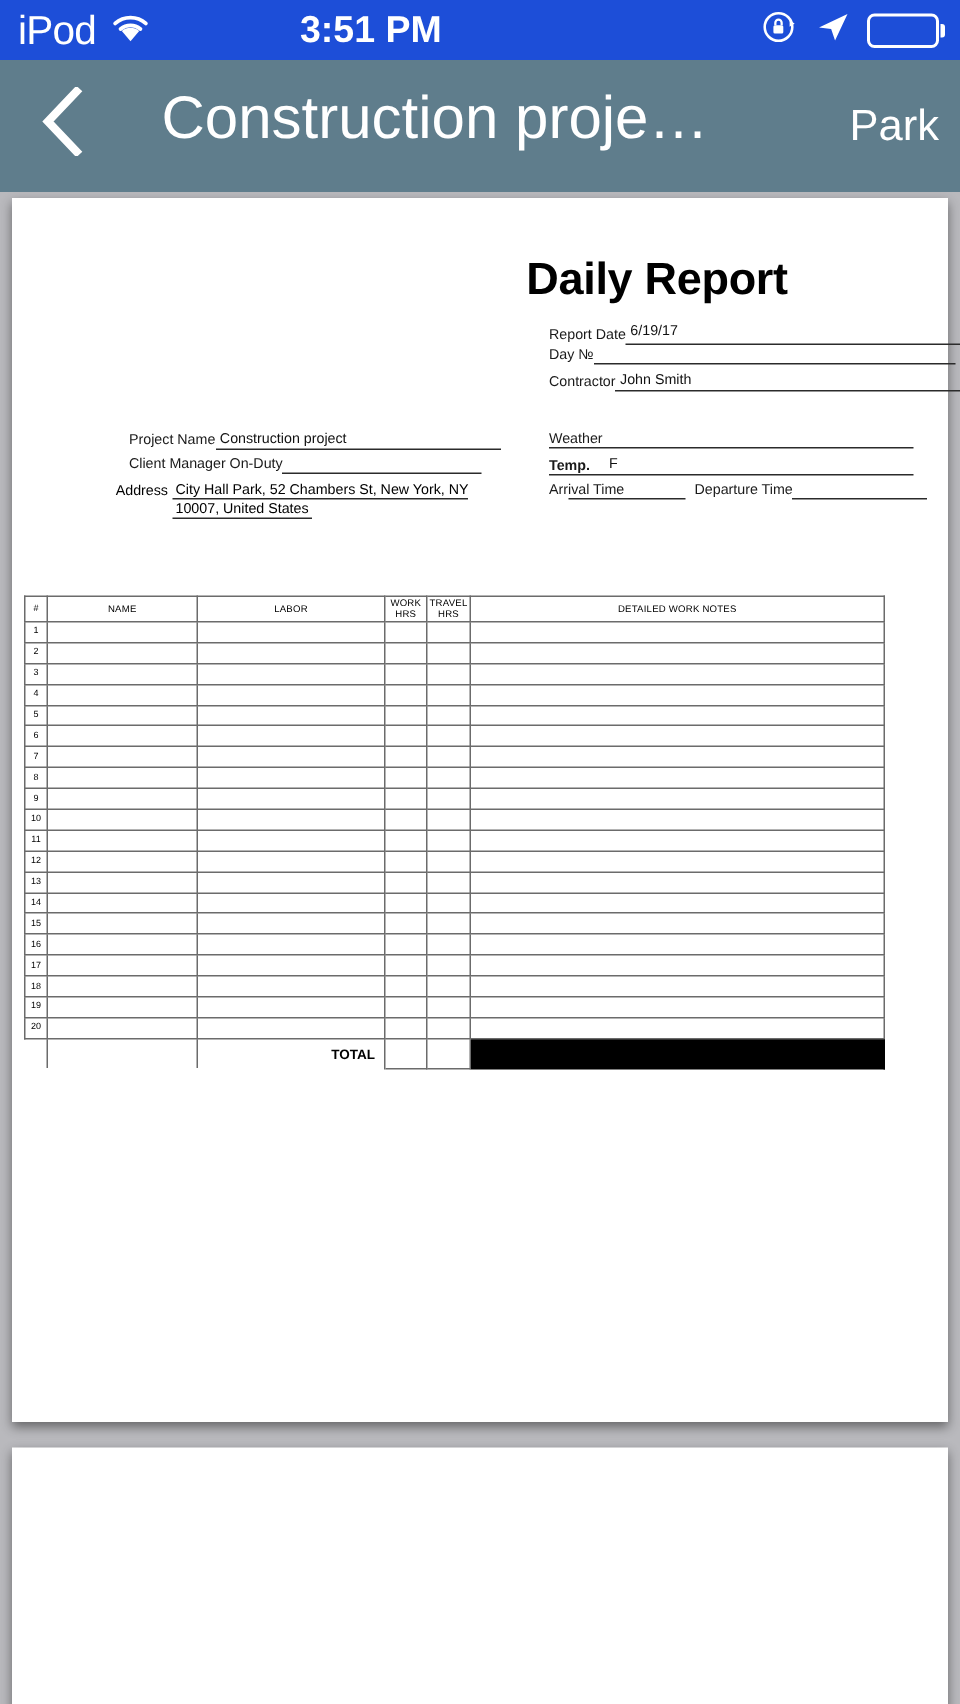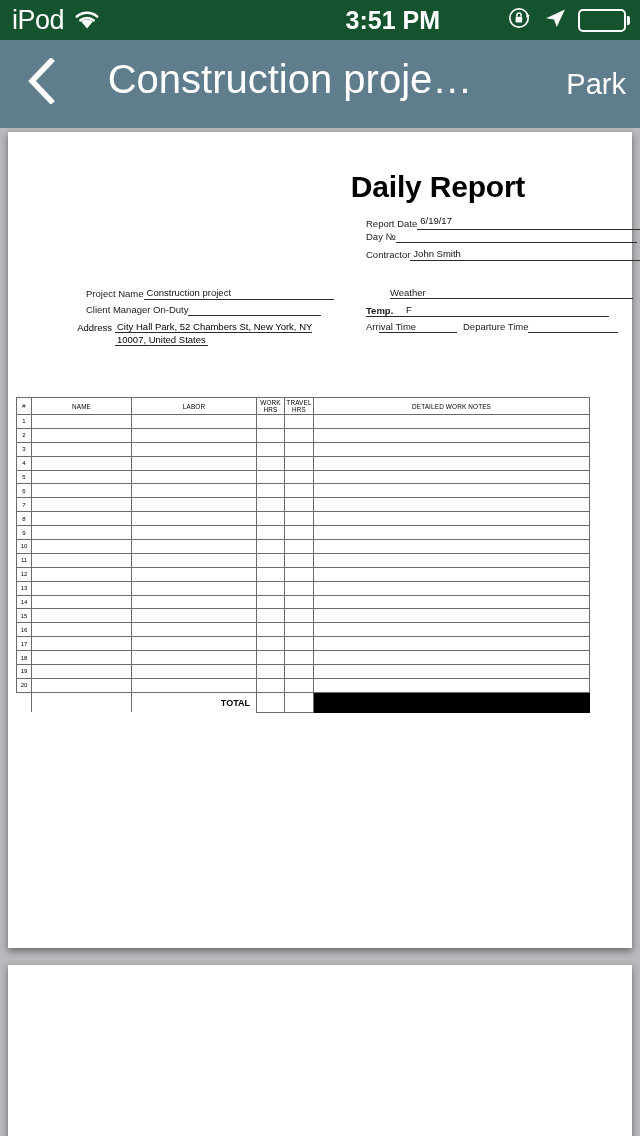--- a/index.html
+++ b/index.html
@@ -7,27 +7,27 @@
     width: 640px; height: 1136px;
     font-family: "Liberation Sans", sans-serif;
     background: #b9b9bd;
     overflow: hidden;
   }
 
   
   #status-bar {
     position: absolute; left: 0; top: 0;
     width: 640px; height: 40px;
-    background: #14532d;
+    background: #1d4ed8;
     color: #ffffff;
     display: flex; align-items: center;
   }
   .sb-left { display: flex; align-items: center; gap: 9px; padding-left: 12px; width: 200px; }
   .sb-carrier { font-size: 27px; letter-spacing: -0.5px; line-height: 1; }
-  .sb-center { flex: 1; text-align: right; font-size: 25px; font-weight: bold; letter-spacing: 0px; }
+  .sb-center { flex: 1; text-align: left; font-size: 25px; font-weight: bold; letter-spacing: 0px; }
   .sb-right { width: 200px; display: flex; align-items: center; justify-content: flex-end; gap: 12px; padding-right: 10px; }
 
   .wifi-icon { display: block; }
   .rotlock-icon { display: block; }
   .loc-icon { display: block; }
   .batt-wrap { display: flex; align-items: center; }
   .batt-body {
     width: 48px; height: 23px;
     border: 2px solid #ffffff; border-radius: 5px;
     padding: 2px;
@@ -131,21 +131,21 @@
   #f-address .lbl { width: 74px; text-align: right; padding-top: 2px; padding-right: 3px; }
   #f-address .lines { width: 193px; }
   #f-address .aline {
     border-bottom: 1px solid #2b2b2b;
     height: 13px; line-height: 13px;
     padding-left: 2px;
     white-space: nowrap; overflow: hidden;
   }
 
   
-  #f-weather { left: 313px; top: 155px; margin-left: 24px; }
+  #f-weather { left: 313px; top: 155px; }
   #f-weather .lbl { width: 44px; }
   #f-weather .val { width: 243px; }
   #f-temp { left: 313px; top: 172px; }
   #f-temp .lbl { width: 44px; font-weight: bold; }
   #f-temp .val { width: 243px; padding-left: 0; }
   #f-temp .val .tval { display: inline-block; width: 40px; }
   #f-arrival { left: 313px; top: 189px; }
   #f-arrival .lbl { width: 58px; }
   #f-arrival .val { width: 78px; }
   #f-arrival .lbl2 { padding: 0 0 1px 6px; white-space: nowrap; }

